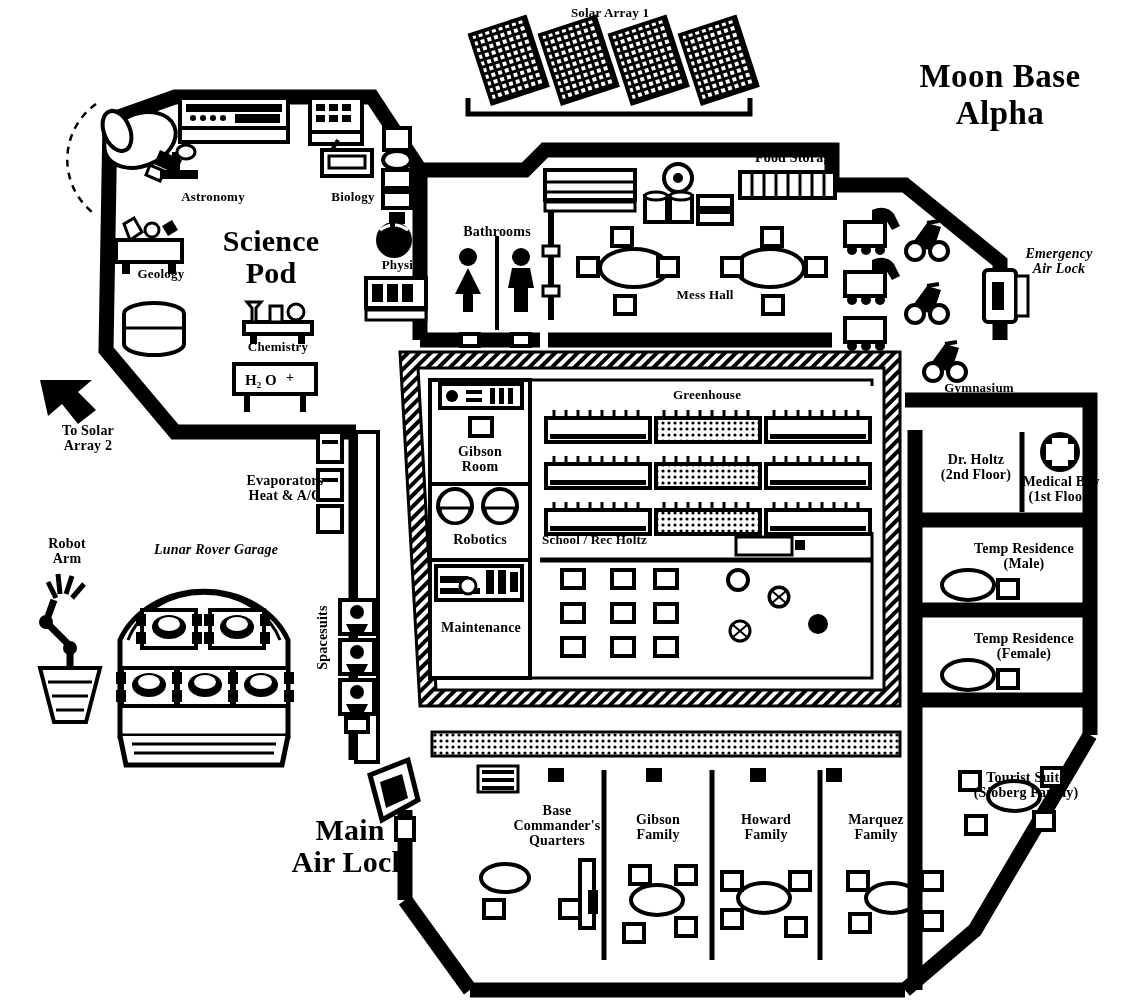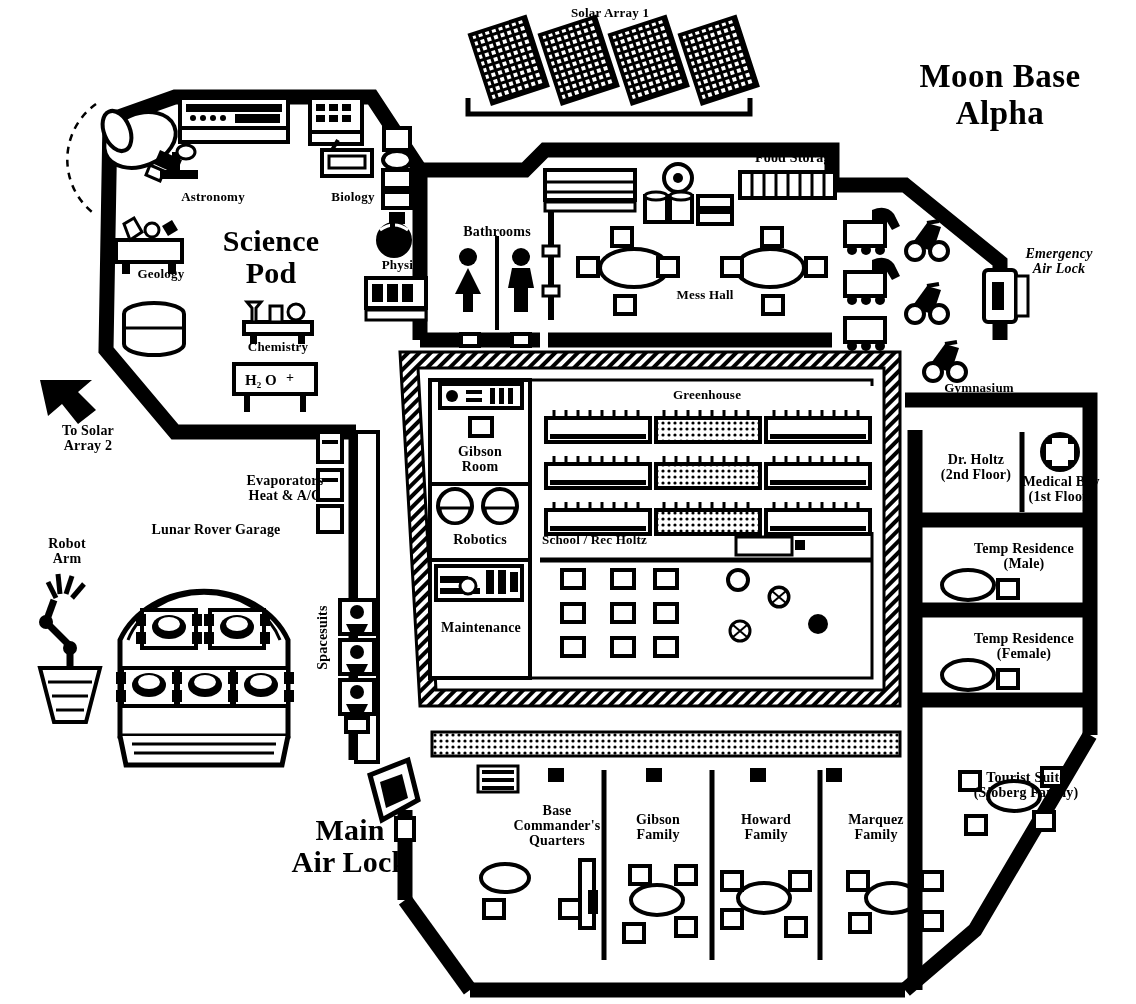--- a/index.html
+++ b/index.html
@@ -751,21 +751,21 @@
 <div class="lbl med" style="left:640px; top:288px; width:130px;">Mess Hall</div>
 
 <div class="lbl sm" style="left:1000px; top:246px; width:118px;font-style:italic;">Emergency
 Air Lock</div>
 <div class="lbl med" style="left:898px; top:381px; width:130px;padding-left:16px;">Gymnasium</div>
 
 <div class="lbl sm" style="left:205px; top:473px; width:160px;">Evaporators
 Heat &amp; A/C</div>
 <div class="lbl sm" style="left:22px; top:536px; width:90px;">Robot
 Arm</div>
-<div class="lbl sm" style="left:116px; top:522px; width:200px;">Lunar Rover Garage</div>
+<div class="lbl sm" style="left:116px; top:542px; width:200px;font-style:italic;">Lunar Rover Garage</div>
 <div class="lbl sm vert" style="left:268px; top:630px; width:110px;">Spacesuits</div>
 <div class="lbl big" style="left:288px; top:814px; width:124px;">Main
 Air Lock</div>
 
 <div class="lbl sm" style="left:432px; top:444px; width:96px;">Gibson
 Room</div>
 <div class="lbl sm" style="left:432px; top:532px; width:96px;">Robotics</div>
 <div class="lbl sm" style="left:424px; top:620px; width:114px;">Maintenance</div>
 <div class="lbl med" style="left:600px; top:388px; width:214px;">Greenhouse</div>
 <div class="lbl med" style="left:542px; top:533px; width:200px; text-align:left;">School / Rec Holtz</div>

